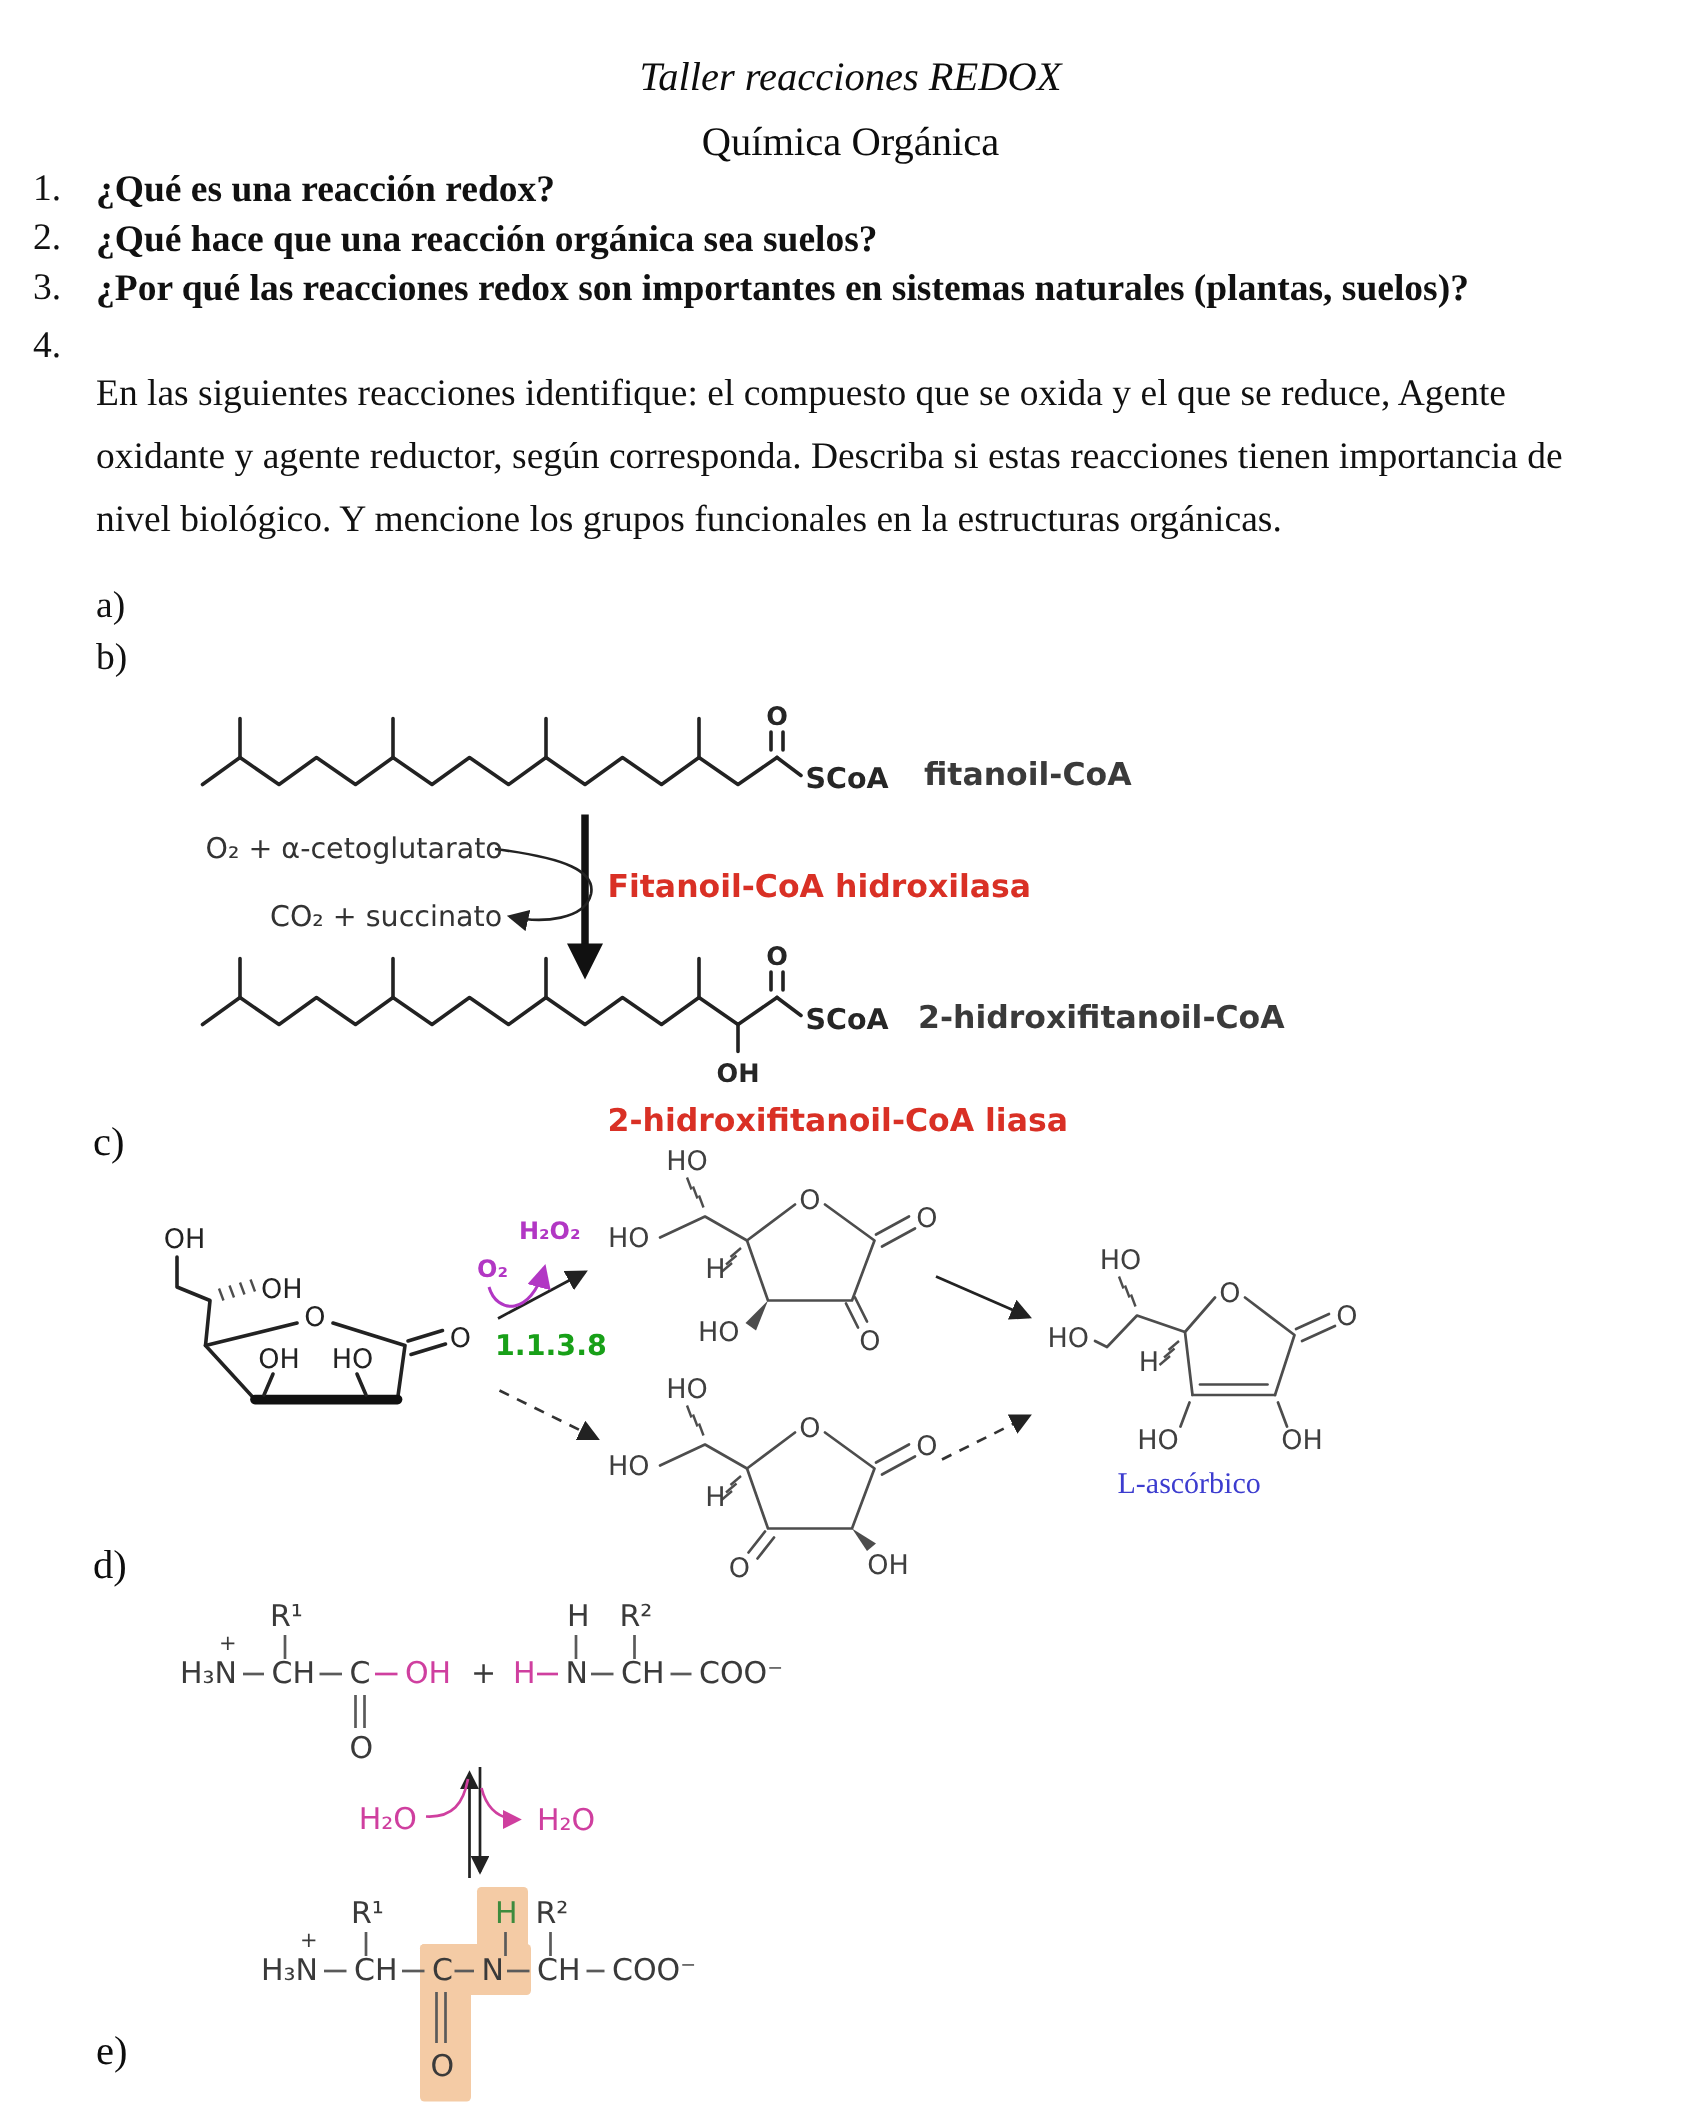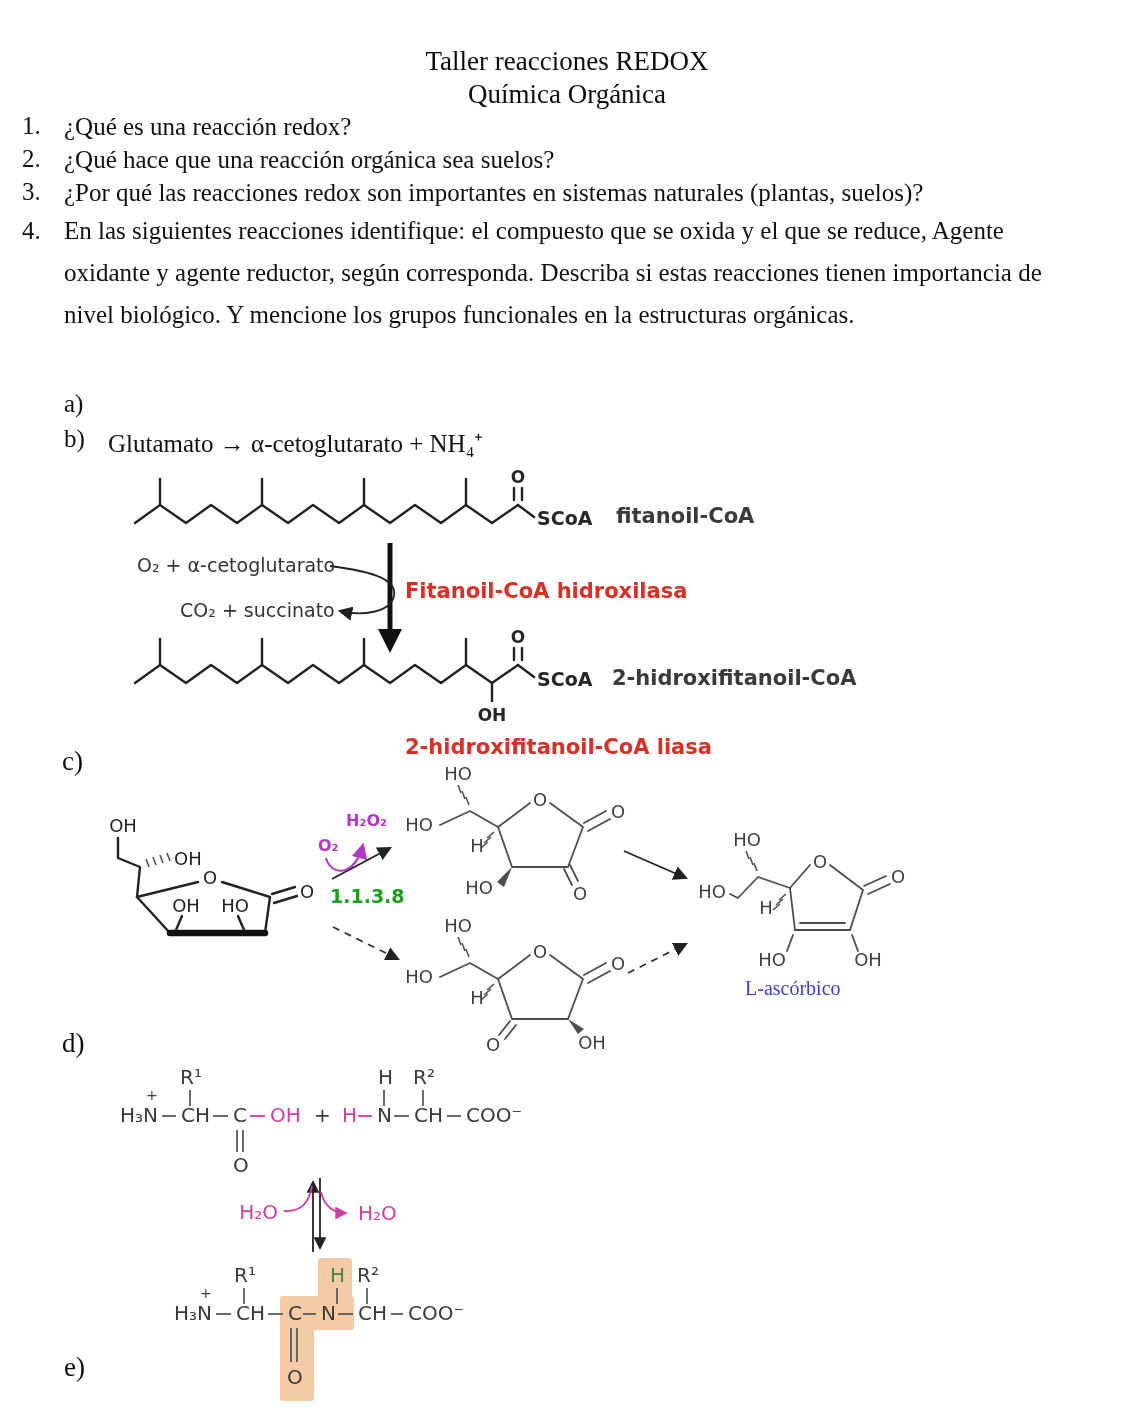--- a/index.html
+++ b/index.html
@@ -3,21 +3,21 @@
 <meta charset="utf-8">
 <style>
   html,body{margin:0;padding:0;background:#fff;}
   .page{position:relative;width:1134px;height:1418px;background:#ffffff;overflow:hidden;
         font-family:"Liberation Serif",serif;color:#111;}
   .abs{position:absolute;}
   .title{left:0;right:0;text-align:center;font-size:27px;color:#0d0d0d;}
   .qrow{position:absolute;left:22px;font-size:25px;display:flex;}
   .qnum{width:42px;flex:0 0 42px;}
   .qtext{width:995px;line-height:42px;}
-  .qsingle .qtext{line-height:30px;}
+  .qsingle .qtext{line-height:30px;font-weight:bold;}
   .rrow{position:absolute;left:64px;font-size:25px;display:flex;}
   .rlabel{width:44px;flex:0 0 44px;}
   .seclabel{position:absolute;font-size:27px;color:#0d0d0d;}
   svg{position:absolute;left:0;}
   svg text{font-family:"DejaVu Sans",sans-serif;}
   .bond{stroke:#222;stroke-width:2.4;fill:none;stroke-linecap:round;stroke-linejoin:round;}
   .bond2{stroke:#4d4d4d;stroke-width:1.8;fill:none;stroke-linecap:round;stroke-linejoin:round;}
   .boldedge{stroke:#111;stroke-width:6.5;fill:none;stroke-linecap:round;}
   .hash{stroke:#4d4d4d;stroke-width:1.6;}
   .atom{font-size:17px;font-weight:bold;fill:#262626;}
@@ -37,46 +37,45 @@
   .pbond{stroke:#cf3f9f;stroke-width:1.8;fill:none;}
   .dash{stroke:#333;stroke-width:1.8;fill:none;stroke-dasharray:7 6;}
   .arrowline{stroke:#222;stroke-width:1.8;fill:none;}
   .hl{fill:#f4cba5;}
 </style>
 </head>
 <body>
 
 <div class="page">
 
-  <div class="abs title" style="top:46px;">Taller reacciones REDOX</div>
+  <div class="abs title" style="top:36px;font-style:italic;">Taller reacciones REDOX</div>
   <div class="abs title" style="top:79px;">Química Orgánica</div>
 
   <div class="qrow qsingle" style="top:112px;">
     <div class="qnum">1.</div>
     <div class="qtext">¿Qué es una reacción redox?</div>
   </div>
   <div class="qrow qsingle" style="top:145px;">
     <div class="qnum">2.</div>
     <div class="qtext">¿Qué hace que una reacción orgánica sea suelos?</div>
   </div>
   <div class="qrow qsingle" style="top:178px;">
     <div class="qnum">3.</div>
     <div class="qtext">¿Por qué las reacciones redox son importantes en sistemas naturales (plantas, suelos)?</div>
   </div>
   <div class="qrow" style="top:210px;">
     <div class="qnum" style="line-height:42px;">4.</div>
-    <div class="qtext" style="width:985px;">En las siguientes reacciones identifique: el compuesto que se oxida y el que se reduce, Agente oxidante y agente reductor, según corresponda. Describa si estas reacciones tienen importancia de nivel biológico. Y mencione los grupos funcionales en la estructuras orgánicas.</div>
+    <div class="qtext" style="width:985px;margin-top:32px;">En las siguientes reacciones identifique: el compuesto que se oxida y el que se reduce, Agente oxidante y agente reductor, según corresponda. Describa si estas reacciones tienen importancia de nivel biológico. Y mencione los grupos funcionales en la estructuras orgánicas.</div>
   </div>
 
   <div class="rrow" style="top:390px;">
     <div class="rlabel">a)</div>
   </div>
   <div class="rrow" style="top:425px;">
     <div class="rlabel">b)</div>
-    <div>Glutamato → α-cetoglutarato + NH₄⁺</div>
   </div>
 
   <svg style="top:455px;" width="1134" height="302" viewBox="0 0 1134 302">
     <defs>
       <marker id="ab" viewBox="0 0 10 10" refX="8.5" refY="5" markerWidth="8" markerHeight="8" orient="auto-start-reverse">
         <path d="M0,0 L10,5 L0,10 z" fill="#222"></path>
       </marker>
       <marker id="ap" viewBox="0 0 10 10" refX="8.5" refY="5" markerWidth="8" markerHeight="8" orient="auto-start-reverse">
         <path d="M0,0 L10,5 L0,10 z" fill="#b237c4"></path>
       </marker>

